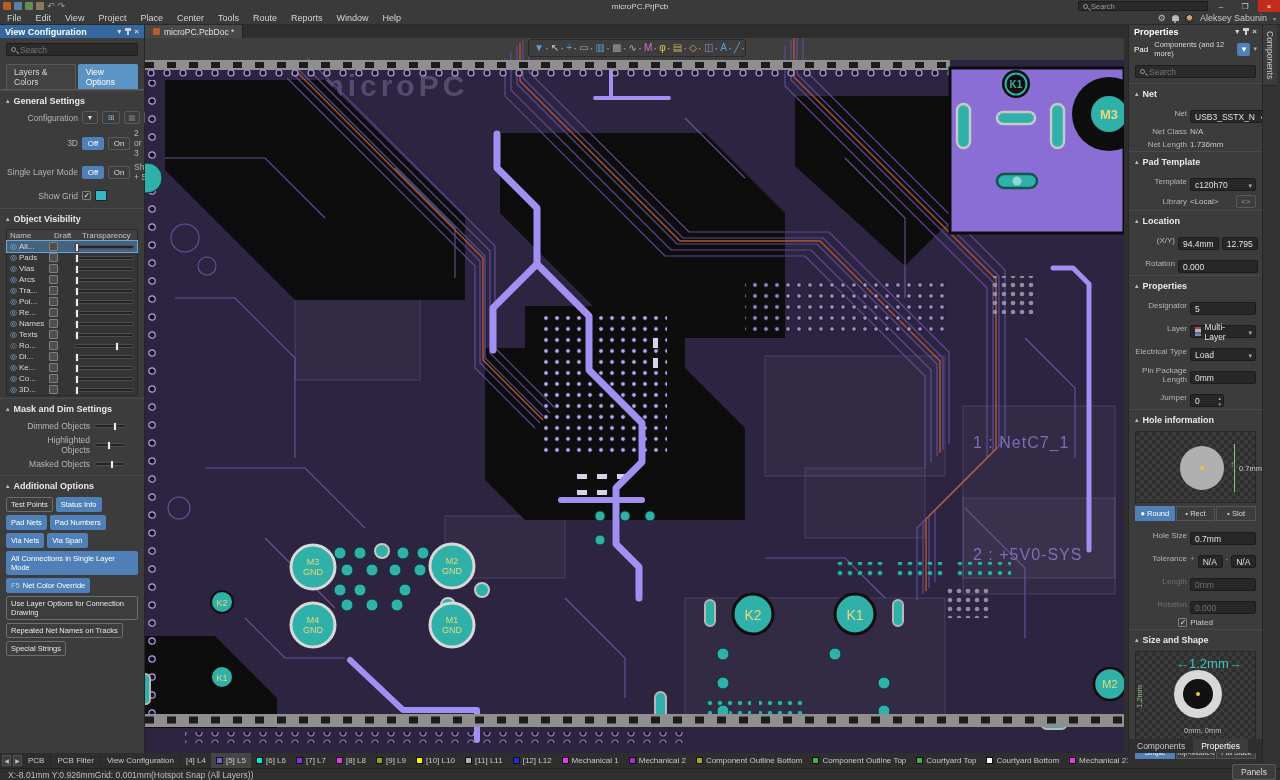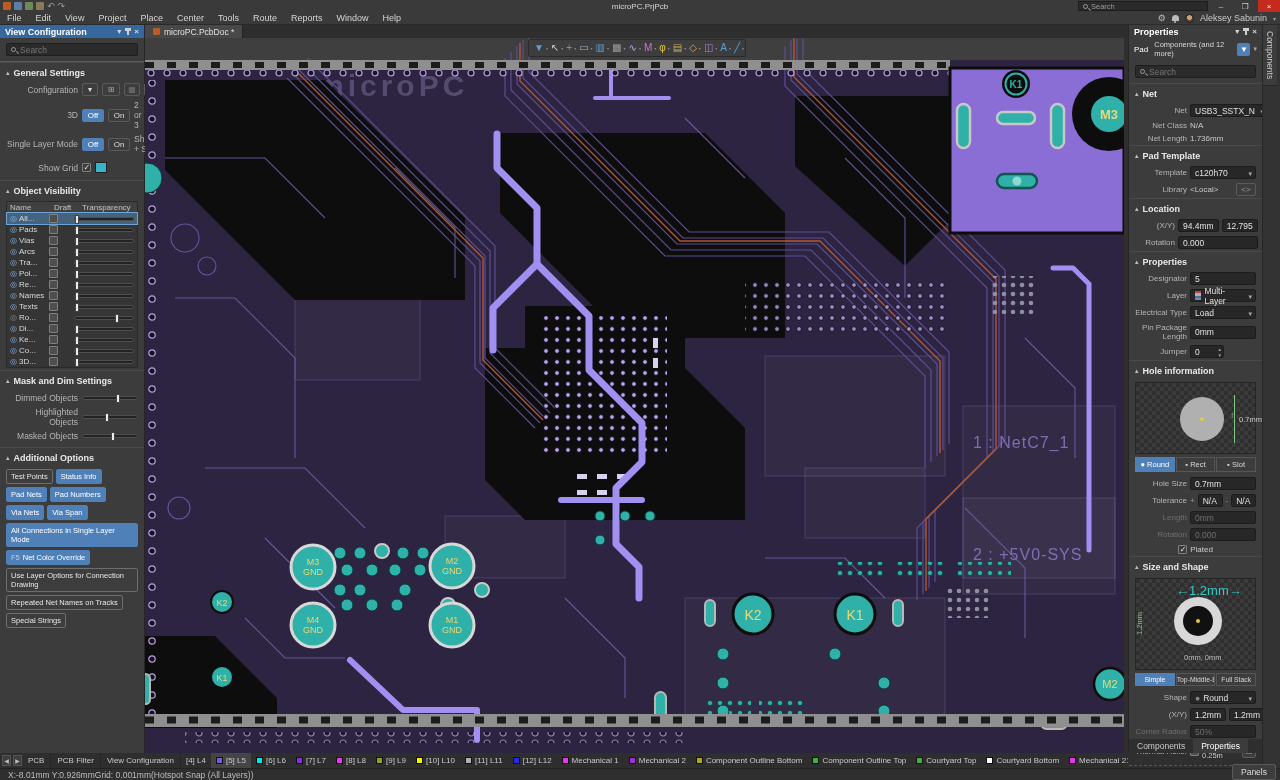--- a/index.html
+++ b/index.html
@@ -31,21 +31,21 @@
   .pin { width:2px; height:7px; background:#cfcfcf; position:relative; display:inline-block; margin-left:6px; }
   .pin::before { content:""; position:absolute; top:0; left:-2px; width:6px; height:3px; background:#cfcfcf; }
   .searchbox { height:13px; background:#2b2b2b; border:1px solid #1e1e1e; border-radius:2px; display:flex; align-items:center; padding:0 4px; gap:4px; margin:5px 6px; }
   .mag { width:5px; height:5px; border:1px solid #9a9a9a; border-radius:50%; position:relative; flex:none; }
   .mag::after { content:""; position:absolute; left:4px; top:4px; width:3px; height:1px; background:#9a9a9a; transform:rotate(45deg); }
   .searchbox input { background:transparent; border:none; outline:none; color:#bbb; font-size:8.5px; width:100%; font-family:inherit; }
   .sect-h { display:flex; align-items:center; gap:4px; font-size:9px; font-weight:bold; color:#e8e8e8; padding:5px 6px 3px; border-top:1px solid #4a4a4a; }
   .sect-h .tri { font-size:7px; color:#bbb; }
   .row { display:flex; align-items:center; gap:4px; padding:2px 6px; font-size:8.5px; color:#c9c9c9; }
   .rlabel { width:72px; text-align:right; flex:none; color:#b5b5b5; }
-  .field { background:#272727; border:1px solid #1c1c1c; border-radius:2px; color:#e0e0e0; font-size:8.5px; padding:1px 4px; height:13px; display:flex; align-items:center; }
+  .field { background:#272727; border:1px solid #1c1c1c; border-radius:2px; color:#e0e0e0; font-size:8.5px; padding:1px 4px; height:13px; display:flex; align-items:center;margin-top:6px; }
   .field.dis { color:#6f6f6f; }
   .ddown { position:relative; padding-right:12px; }
   .caret { position:absolute; right:3px; top:3px; font-size:7px; color:#aaa; }
   .btn2 { background:#3d3d3d; border:1px solid #5a5a5a; border-radius:2px; color:#ddd; font-size:8px; height:13px; display:flex; align-items:center; justify-content:center; padding:0 6px; }
   .btn2.on { background:#4f81b8; border-color:#4f81b8; color:#fff; }
   .cb { width:9px; height:9px; background:#4e4e4e; border:1px solid #808080; border-radius:1px; display:inline-block; position:relative; flex:none; }
   .cb.on { background:#3c3c3c; }
   .cb.on::after { content:"✓"; position:absolute; left:0.5px; top:-1.5px; font-size:8px; color:#e8e8e8; }
   .slider { position:relative; height:4px; background:#242424; border:1px solid #4e4e4e; border-radius:2px; }
   .slider i { position:absolute; top:-3px; margin-left:-2px; width:4px; height:9px; background:#ececec; border:1px solid #444; }
@@ -161,20 +161,24 @@
     <span>View Configuration</span>
       <span class="sp"></span>
     <span class="hic">▾</span>
     <span class="pin"></span>
     <span class="hic">×</span>
   </div>
   <div class="searchbox">
     <span class="mag"></span>
     <input placeholder="Search" style="">
   </div>
+  <div class="lp-tabs" id="lpTabs">
+      <span class="lp-tab">Layers &amp; Colors</span>
+      <span class="lp-tab on">View Options</span>
+    </div>
   <div style="border-top:1px solid #5a5a5a"></div>
 
   <div class="sect-h">
       <span class="tri">▴</span>
       <span>General Settings</span>
     </div>
   <div class="row">
     <span class="rlabel">Configuration</span>
     <span class="btn2" style="width:16px">▾</span>
     <span class="btn2" style="width:18px;color:#7fb2e8">⊞</span>
@@ -380,21 +384,21 @@
             <i style="left:3%"></i>
           </span>
   </div>
       </div>
   </div>
 
   <div class="sect-h">
       <span class="tri">▴</span>
       <span>Mask and Dim Settings</span>
     </div>
-  <div id="maskRows" style="padding:2px 0 4px">
+  <div id="maskRows" style="padding:2px 12px 4px">
   <div class="row">
         <span class="rlabel">Dimmed Objects</span>
   <span class="slider" style="flex:1">
           <i style="left:65%"></i>
         </span>
       </div>
   <div class="row">
         <span class="rlabel">Highlighted Objects</span>
   <span class="slider" style="flex:1">
           <i style="left:45%"></i>

